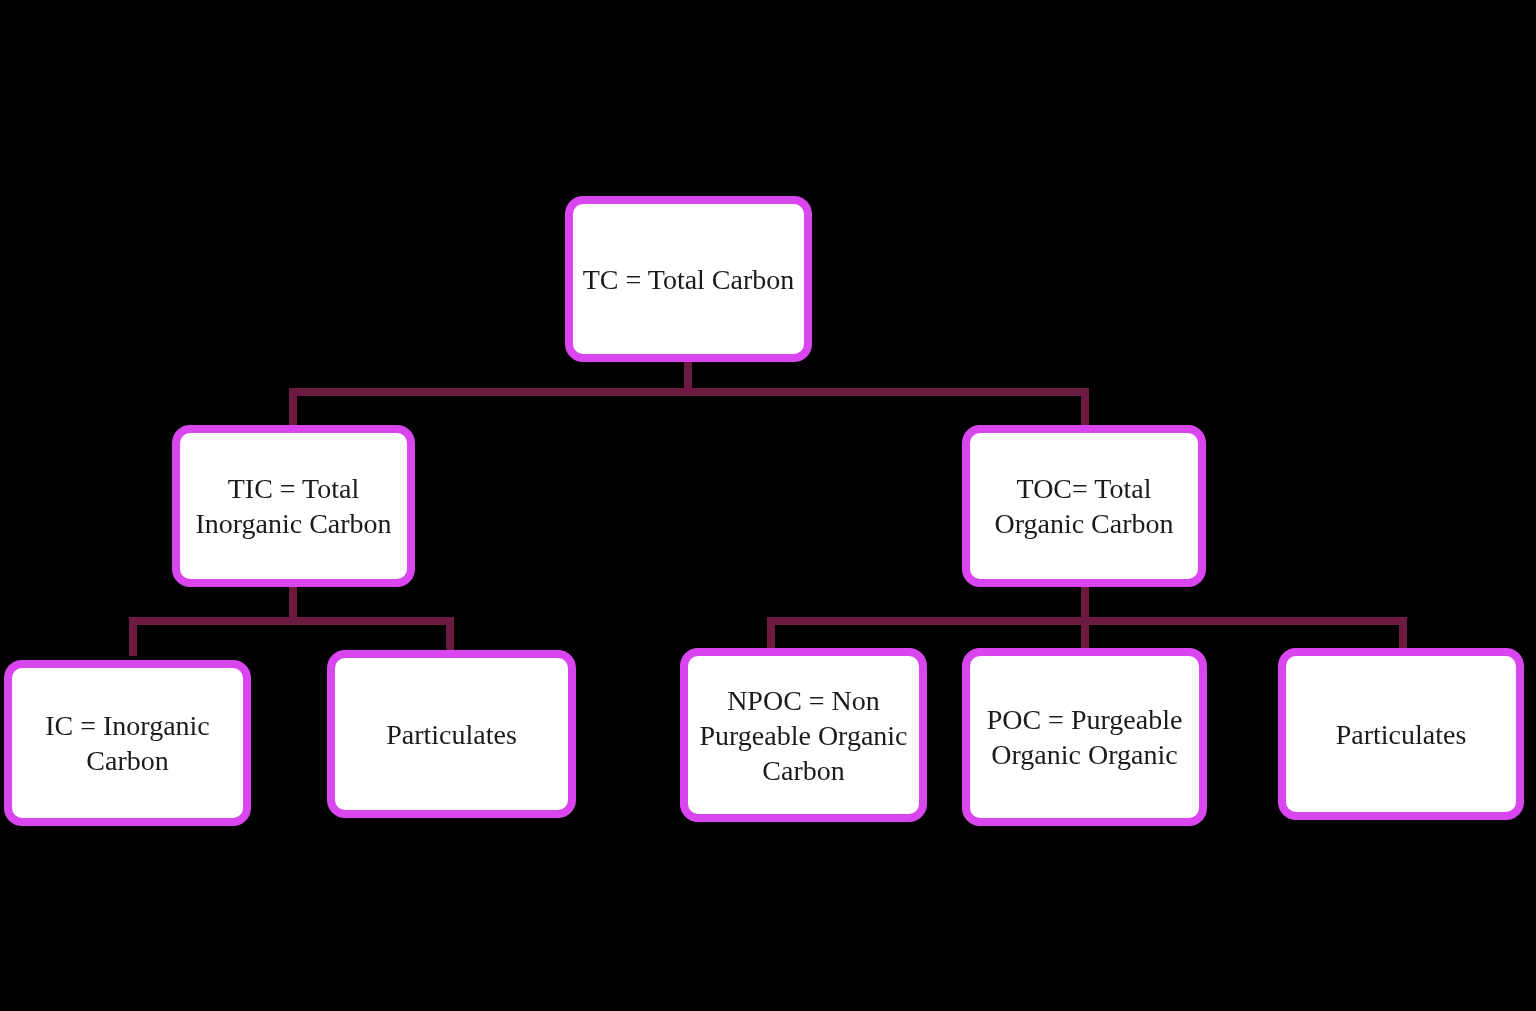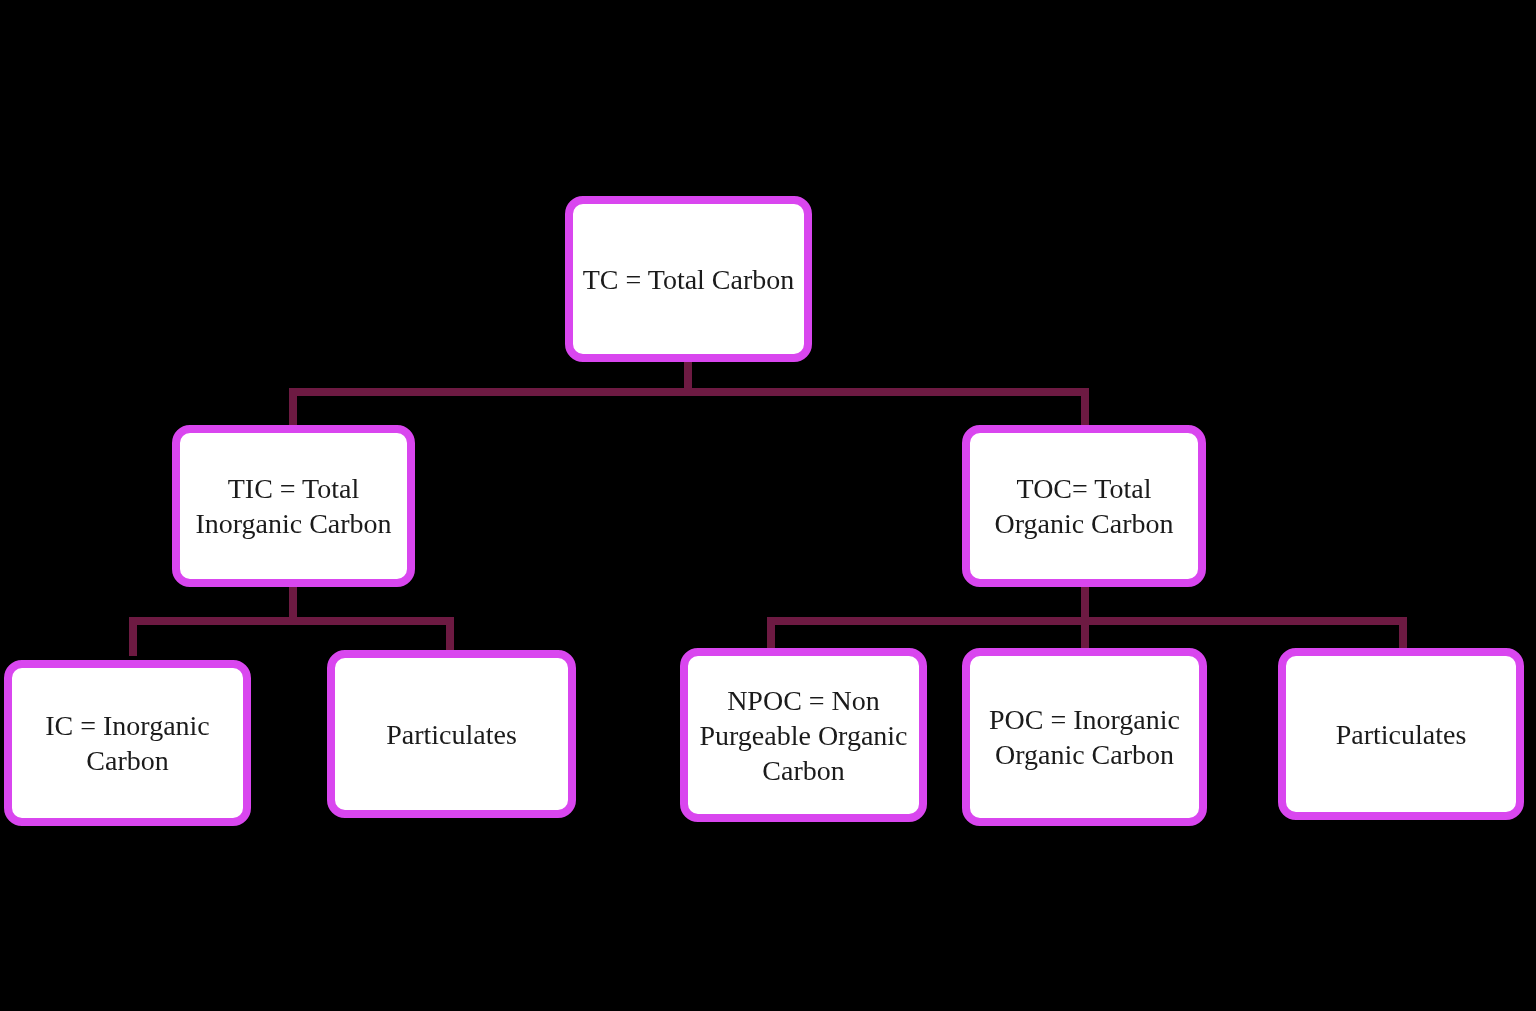--- a/index.html
+++ b/index.html
@@ -96,20 +96,20 @@
 
   <div class="node" id="node-part-left">
     <span class="label">Particulates</span>
   </div>
 
   <div class="node" id="node-npoc">
     <span class="label">NPOC = Non Purgeable Organic Carbon</span>
   </div>
 
   <div class="node" id="node-poc">
-    <span class="label">POC = Inorganic Organic Carbon</span>
+    <span class="label">POC = Purgeable Organic Organic</span>
   </div>
 
   <div class="node" id="node-part-right">
     <span class="label">Particulates</span>
   </div>
 
 </div>
 
 </body></html>

